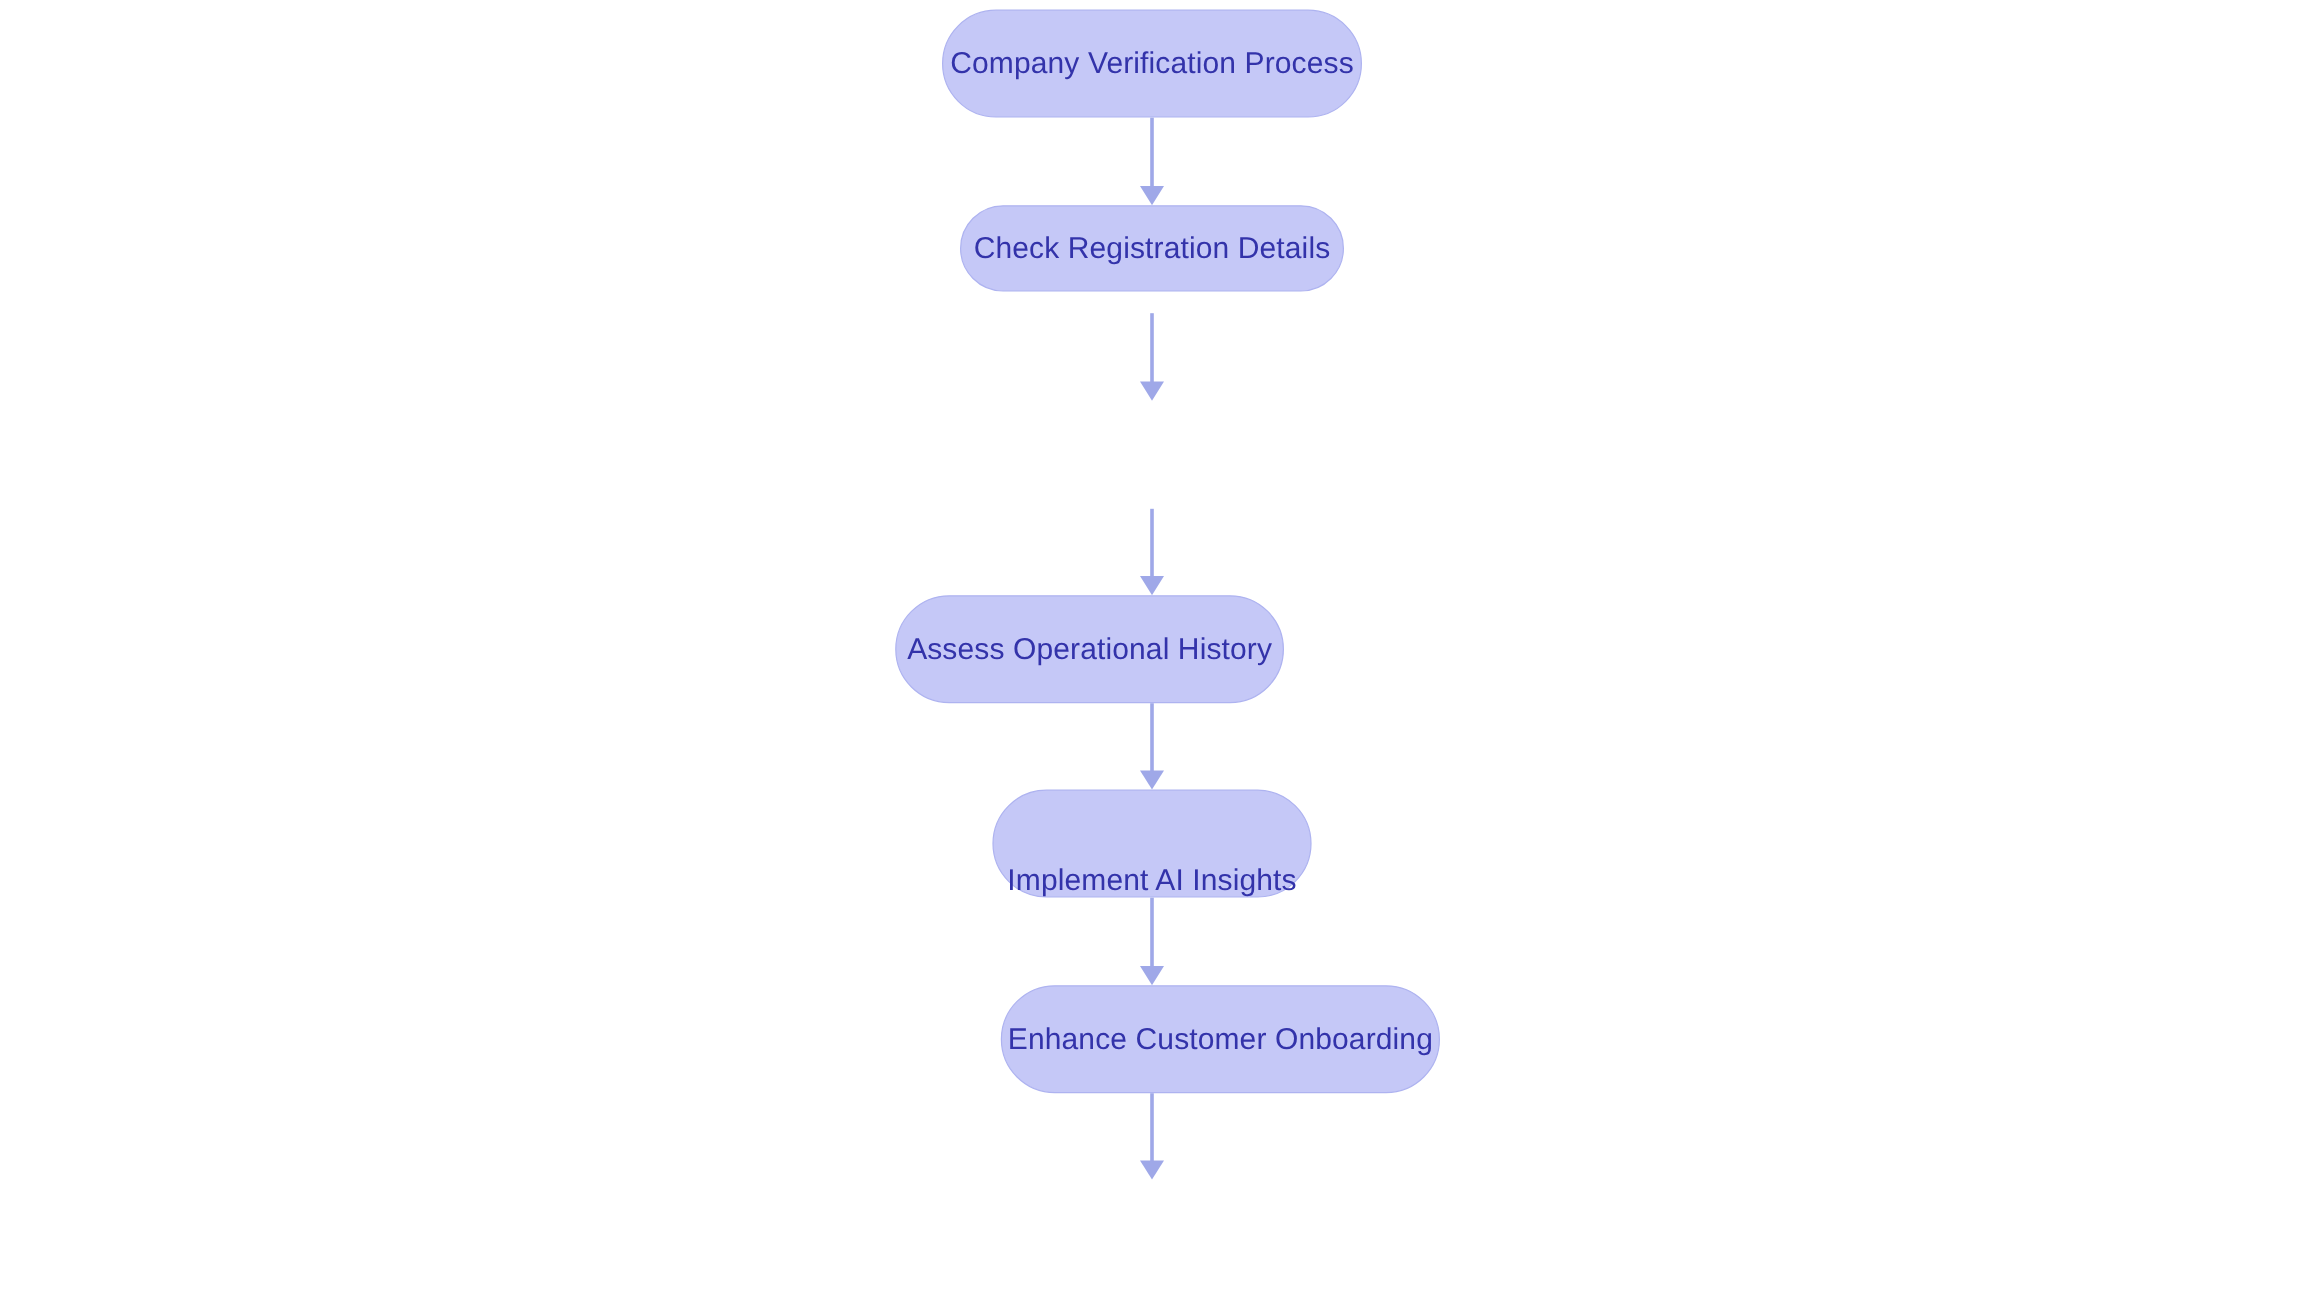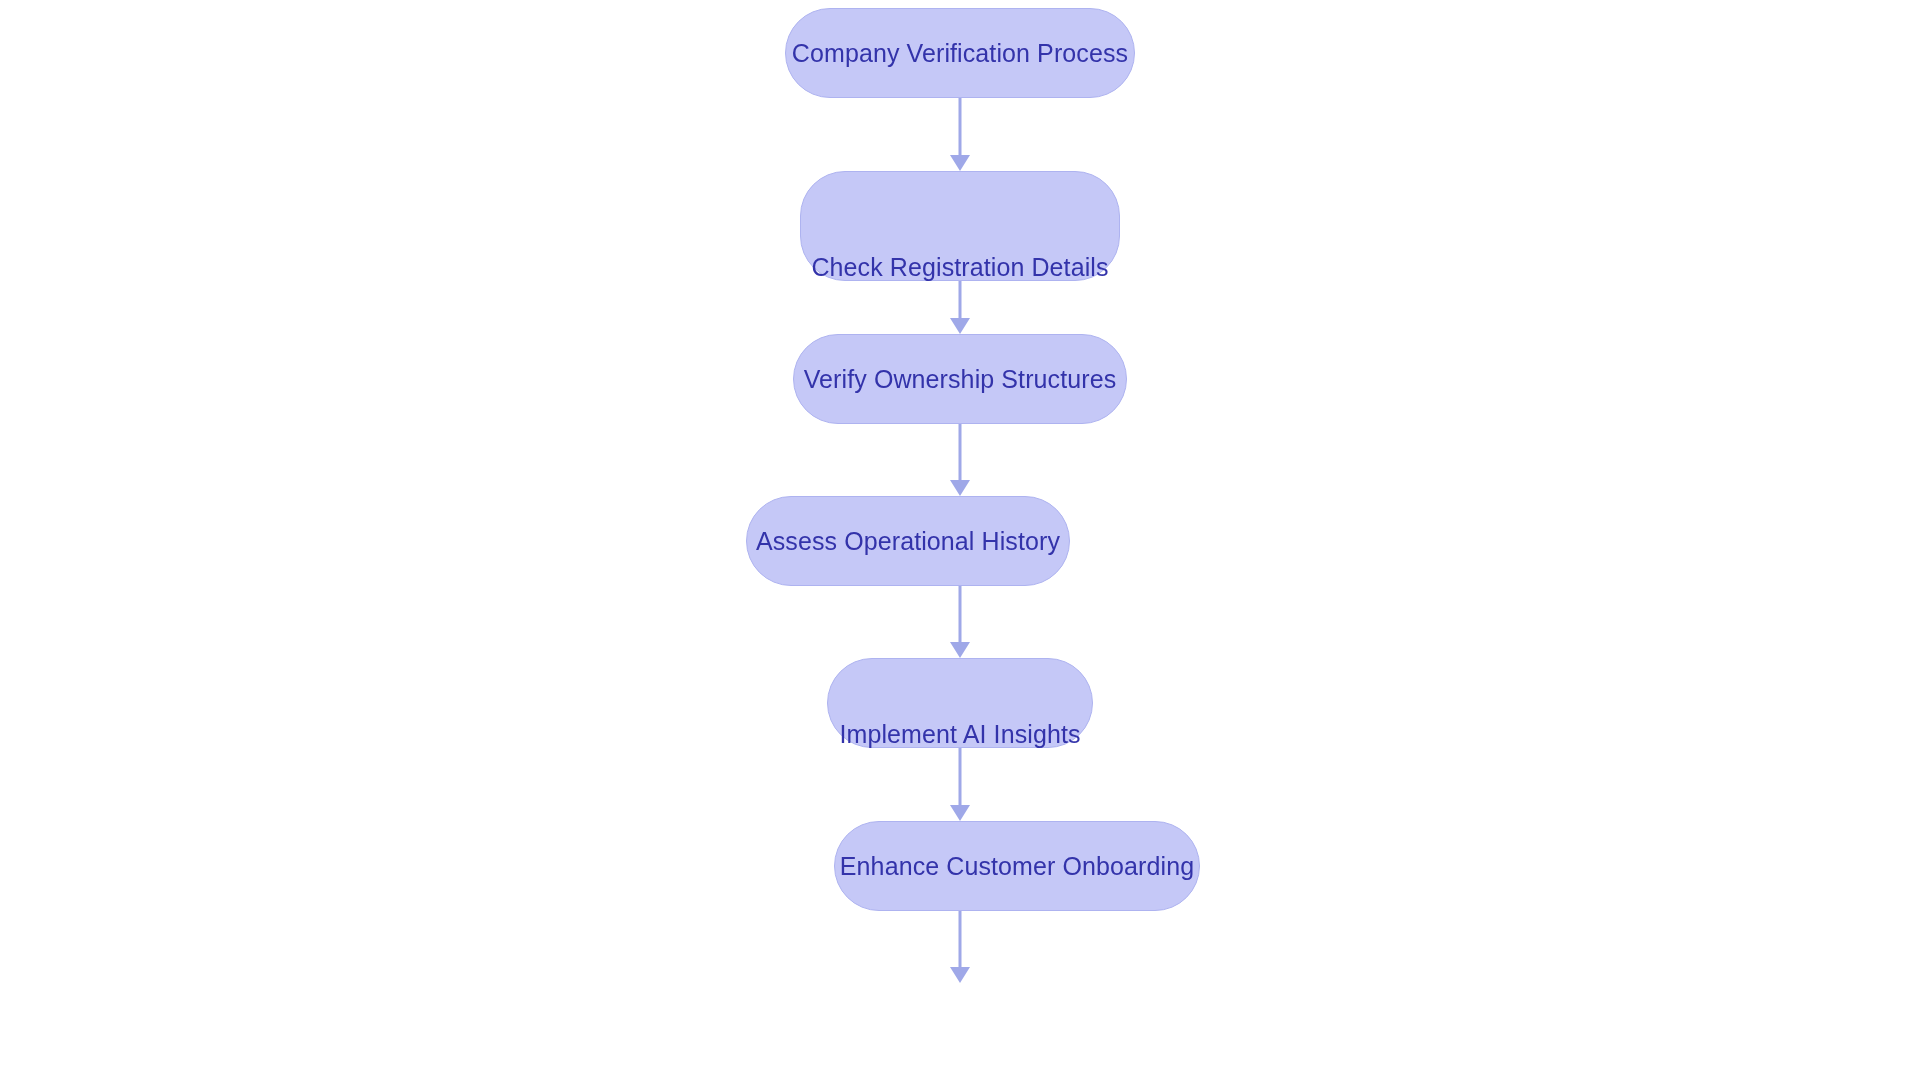--- a/index.html
+++ b/index.html
@@ -107,27 +107,24 @@
     </div>
     <div class="connector" style="left: 960px; top: 911px; height: 72px;">
       <div class="shaft" style="height: 57px; background: rgb(159, 168, 232);"></div>
       <div class="arrowhead" style="border-top-color: rgb(159, 168, 232);"></div>
     </div>
 
     <div class="flow-node" style="left: 960px; top: 8px; width: 350px; height: 90px; border-radius: 45px; background: rgb(197, 200, 247); border-color: rgb(174, 179, 240);">
       <span class="node-label" style="color: rgb(51, 51, 170);">Company Verification Process</span>
     </div>
 
-    <div class="flow-node" style="left: 960px; top: 171px; width: 320px; height: 110px; border-radius: 45px; background: rgb(197, 200, 247); border-color: rgb(174, 179, 240); align-items: flex-end;">
+    <div class="flow-node" style="left: 960px; top: 171px; width: 320px; height: 72px; border-radius: 45px; background: rgb(197, 200, 247); border-color: rgb(174, 179, 240);">
       <span class="node-label" style="color: rgb(51, 51, 170);">Check Registration Details</span>
     </div>
 
-    <div class="flow-node" style="left: 960px; top: 334px; width: 334px; height: 90px; border-radius: 45px; background: rgb(197, 200, 247); border-color: rgb(174, 179, 240);">
-      <span class="node-label" style="color: rgb(51, 51, 170);">Verify Ownership Structures</span>
-    </div>
 
     <div class="flow-node" style="left: 908px; top: 496px; width: 324px; height: 90px; border-radius: 45px; background: rgb(197, 200, 247); border-color: rgb(174, 179, 240);">
       <span class="node-label" style="color: rgb(51, 51, 170);">Assess Operational History</span>
     </div>
 
     <div class="flow-node" style="left: 960px; top: 658px; width: 266px; height: 90px; border-radius: 45px; background: rgb(197, 200, 247); border-color: rgb(174, 179, 240); align-items: flex-end;">
       <span class="node-label" style="color: rgb(51, 51, 170);">Implement AI Insights</span>
     </div>
 
     <div class="flow-node" style="left: 1017px; top: 821px; width: 366px; height: 90px; border-radius: 45px; background: rgb(197, 200, 247); border-color: rgb(174, 179, 240);">

